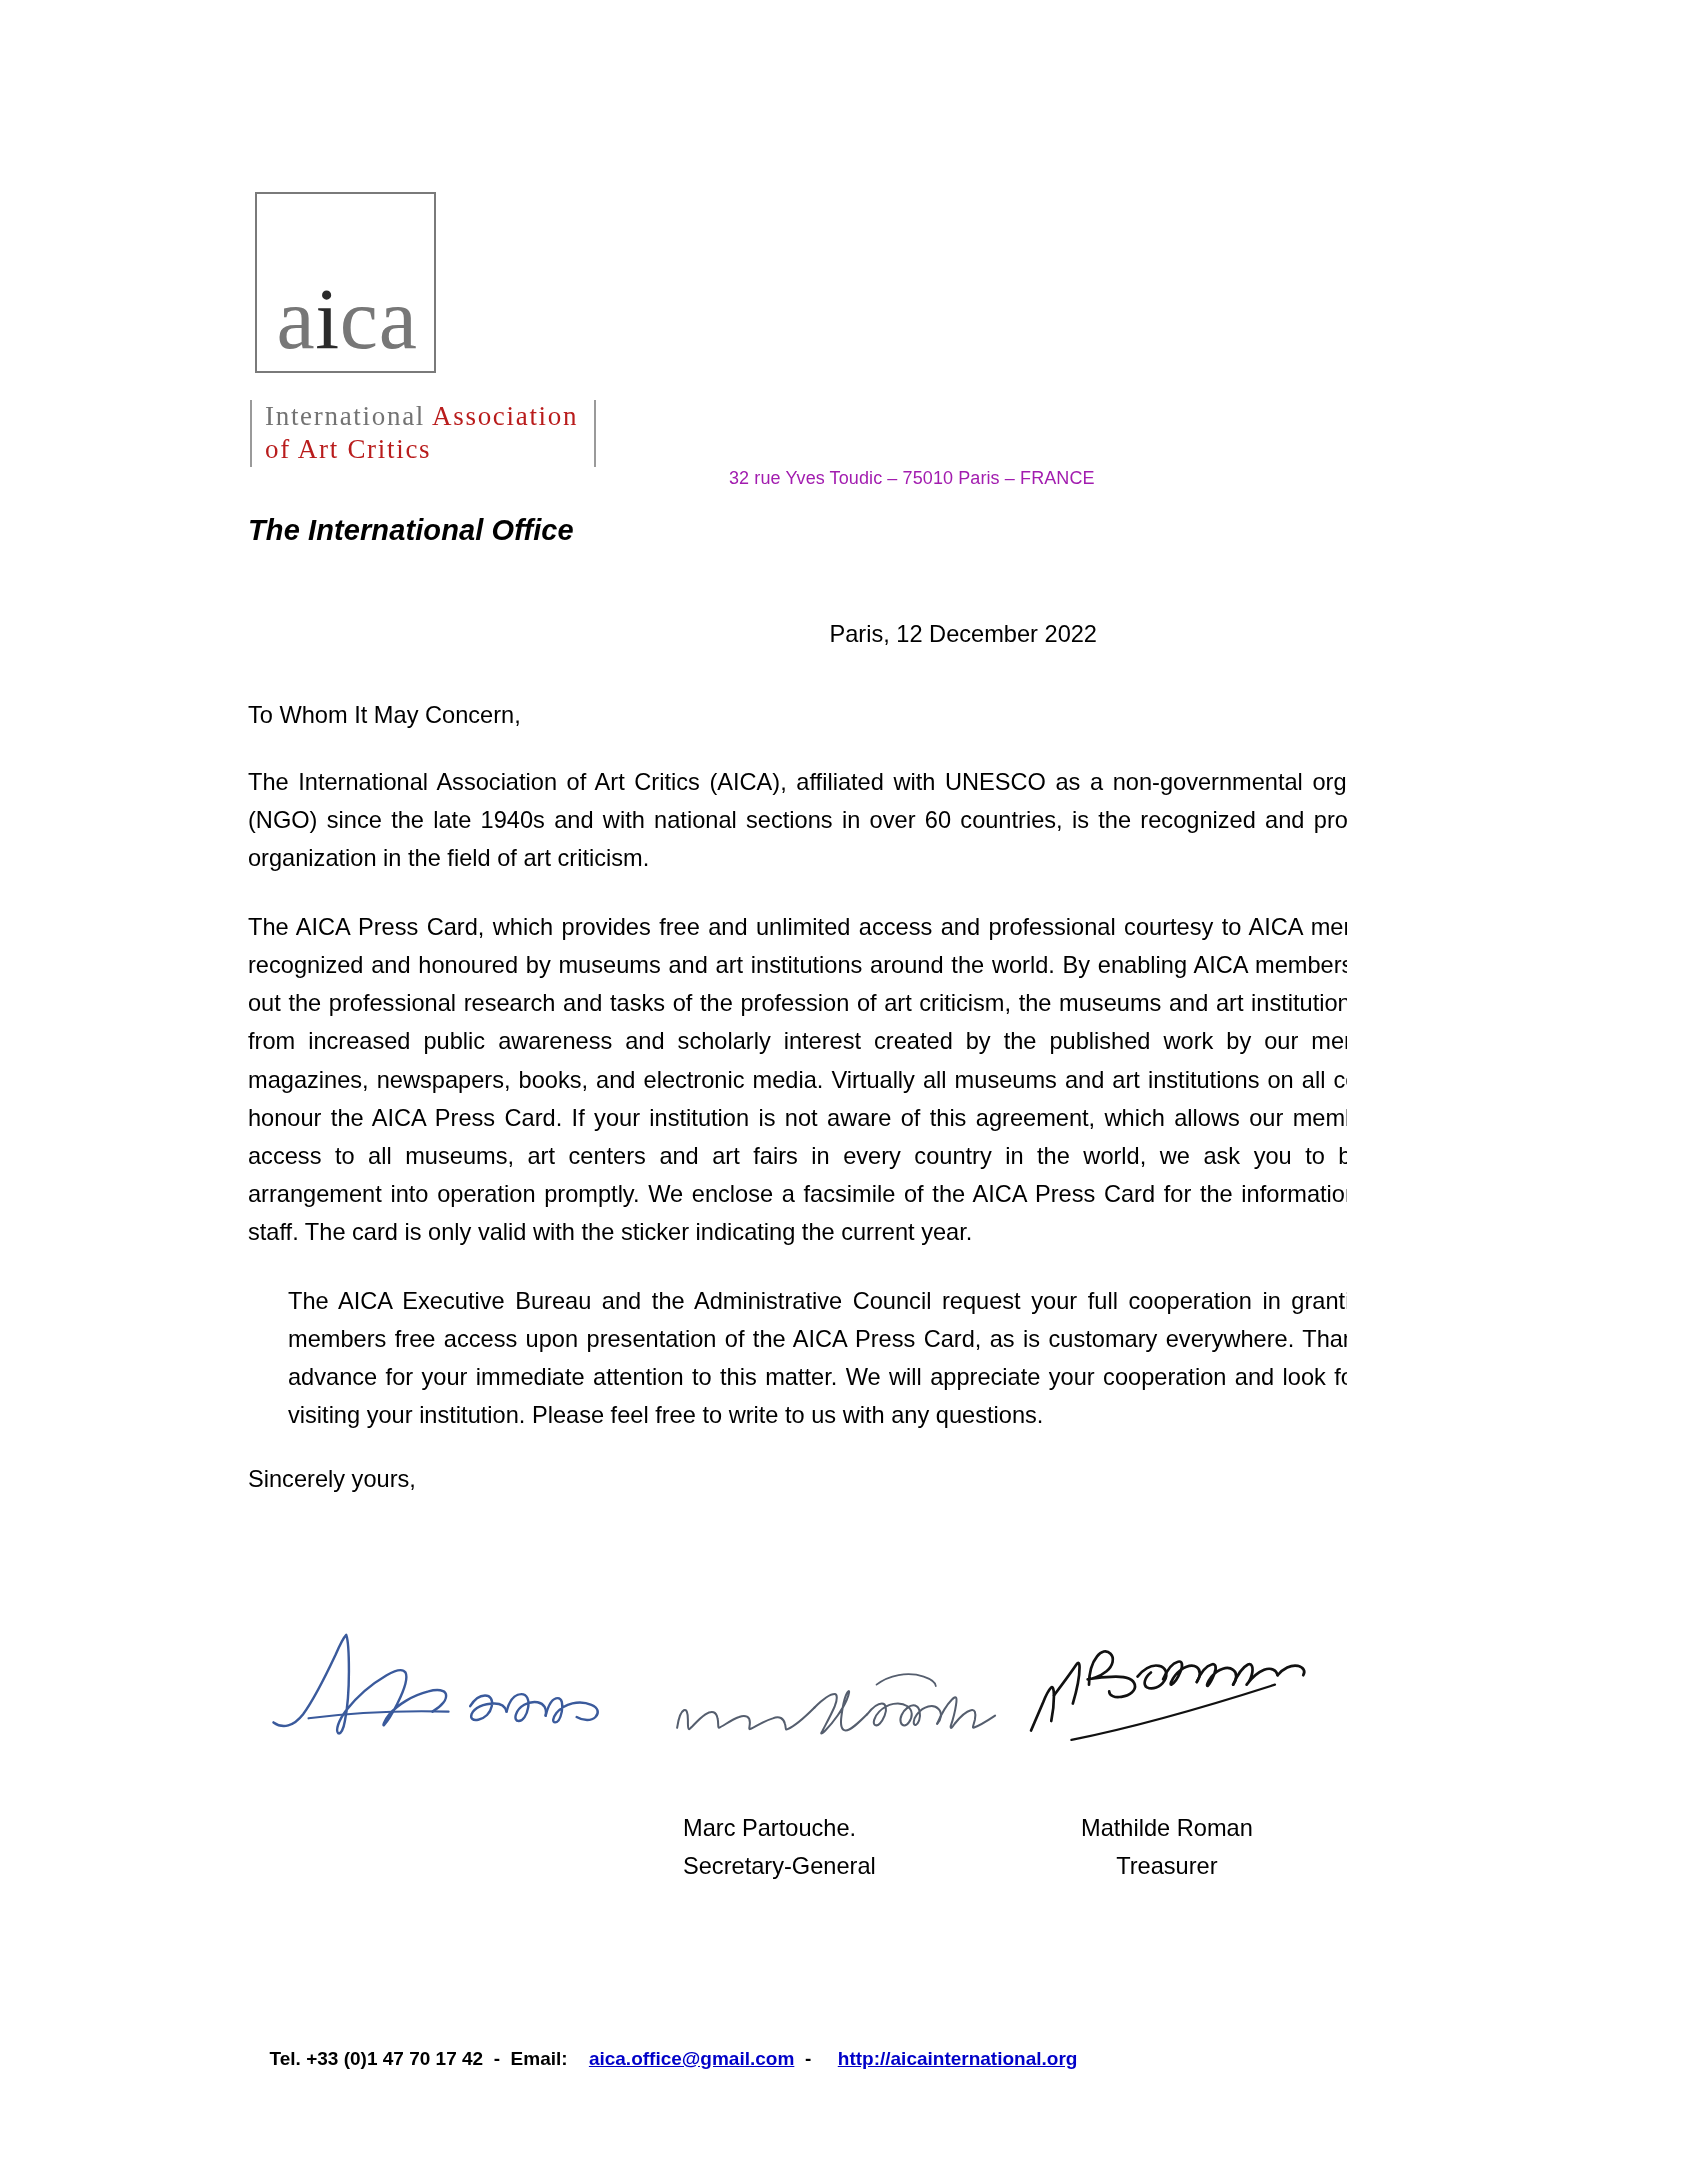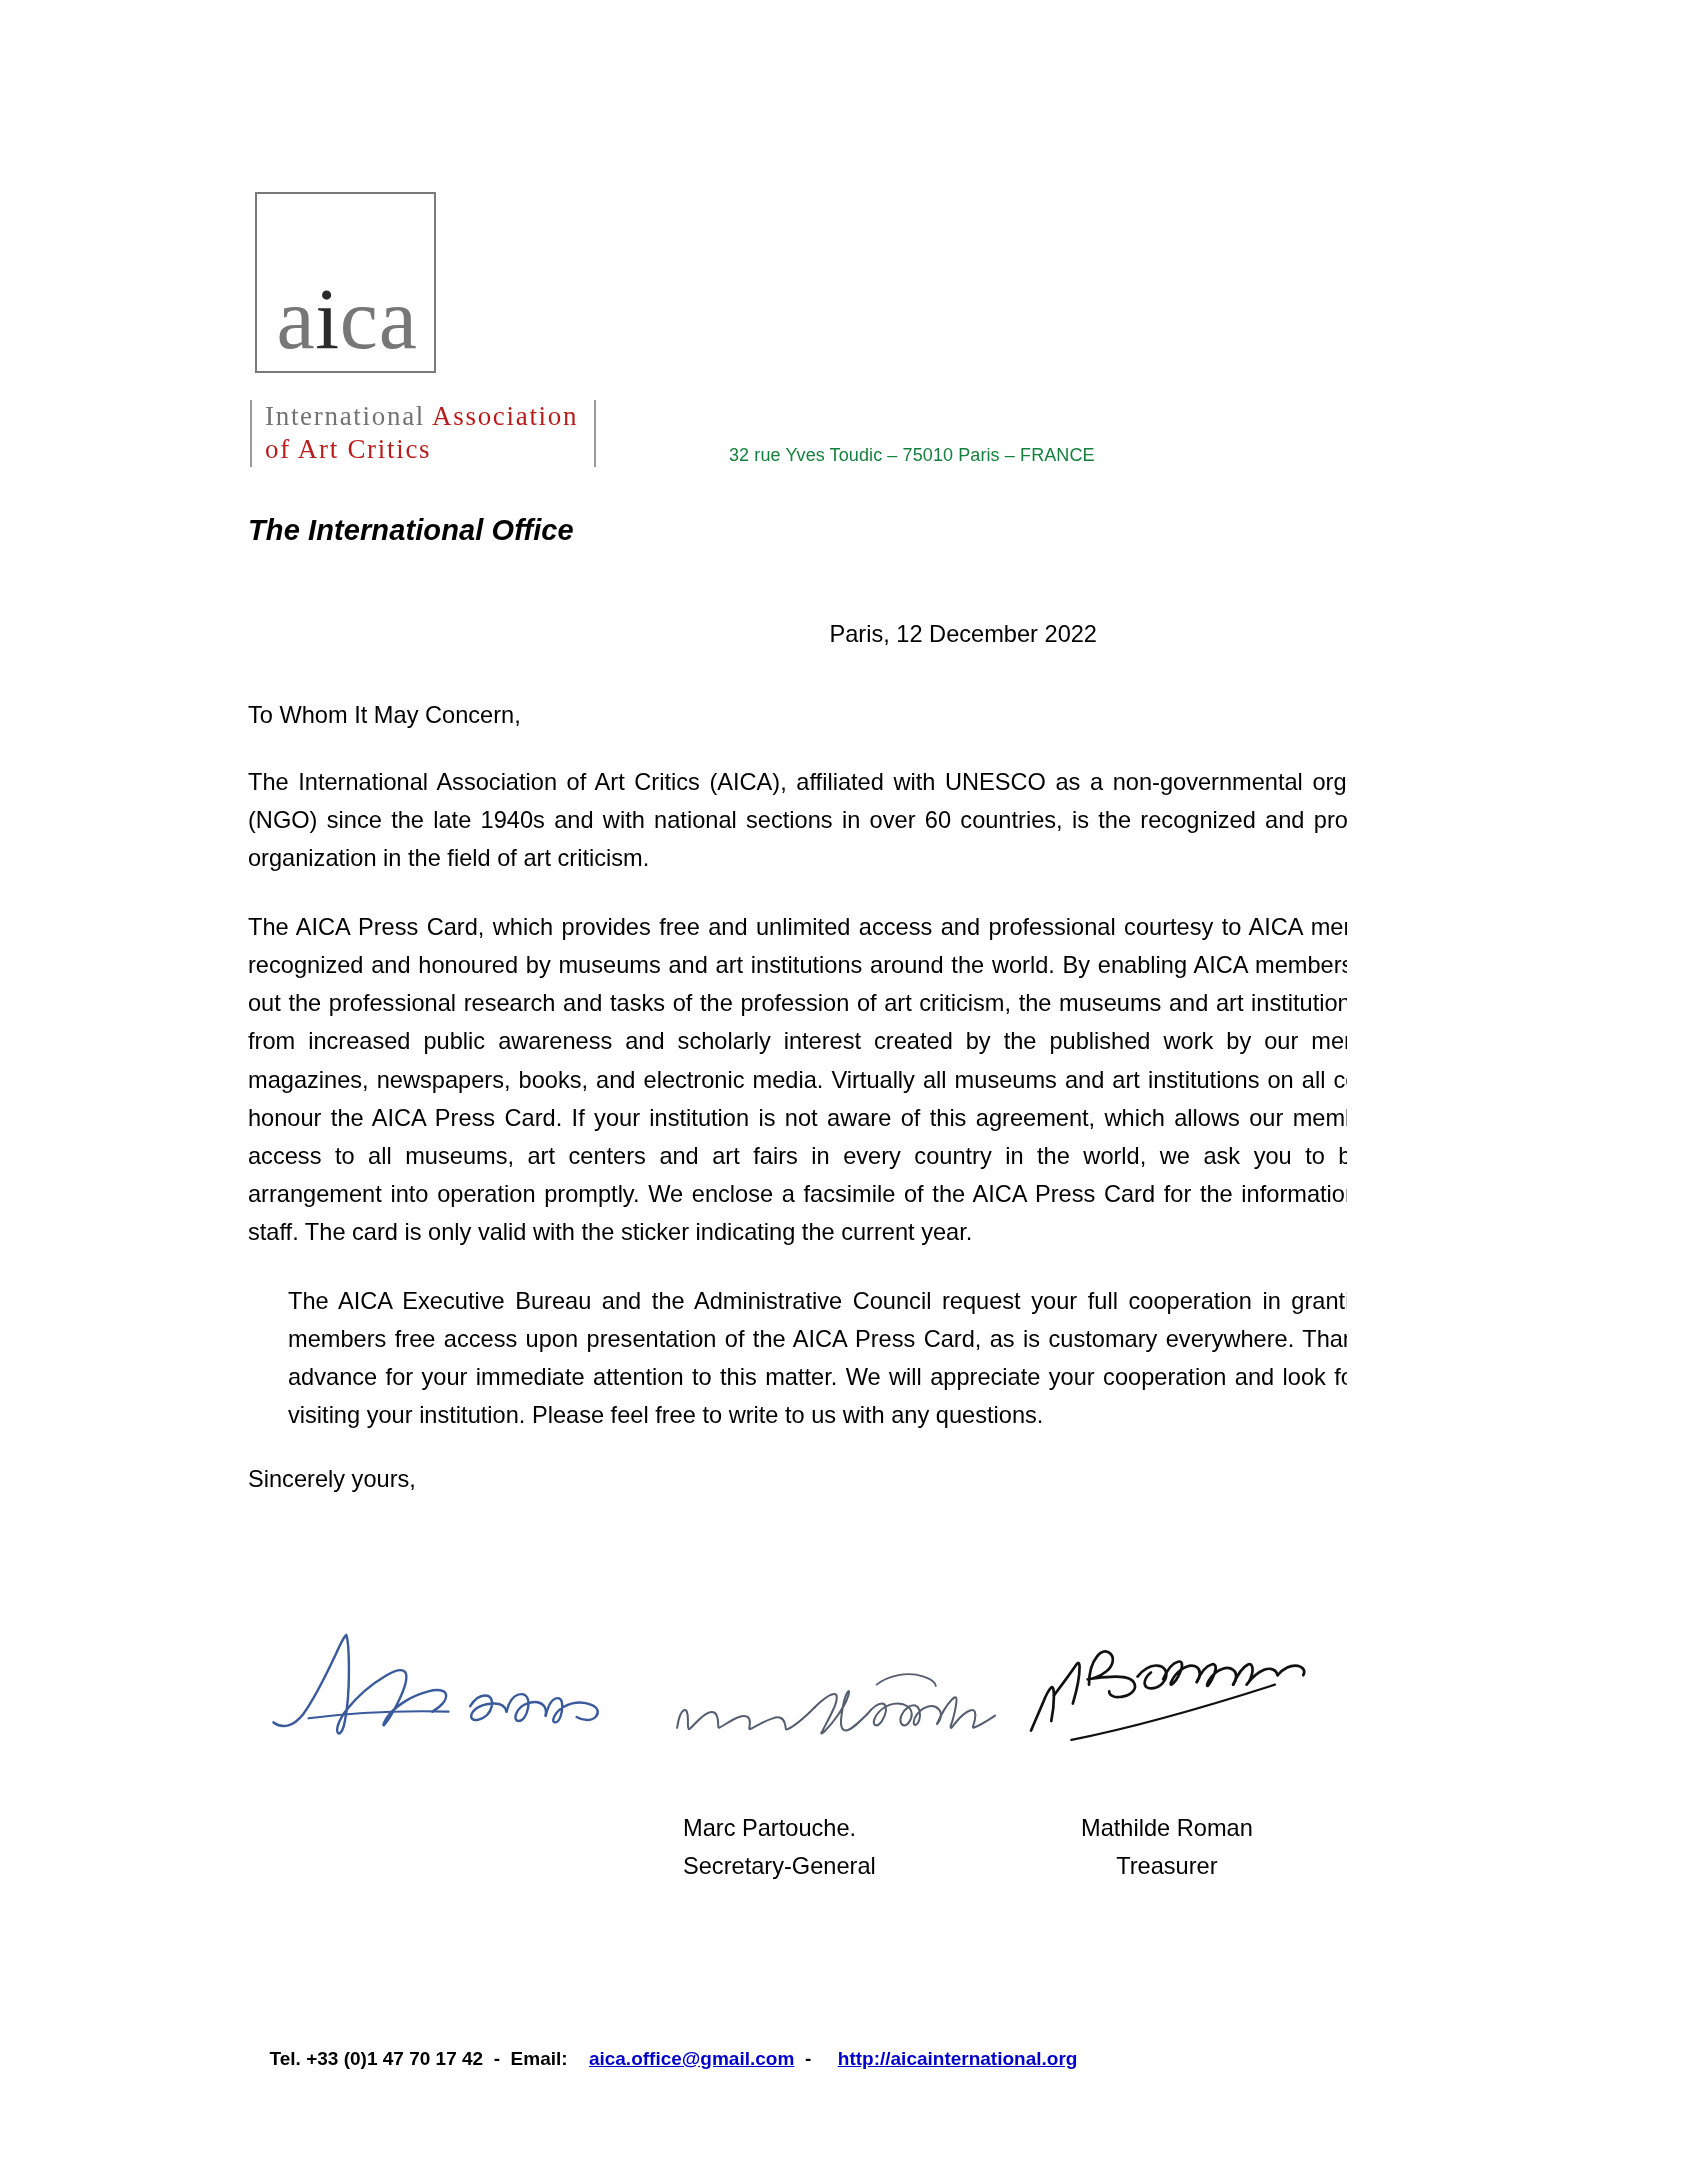--- a/index.html
+++ b/index.html
@@ -72,24 +72,24 @@
     letter-spacing: 1.7px;
     white-space: nowrap;
   }
   .logo-sub-line .s-dark  { color: #737373; }
   .logo-sub-line .s-light { color: #b91c1c; }
 
   
   .address {
     position: absolute;
     left: 729px;
-    top: 445px;
+    top: 468px;
     font-size: 18px;
     letter-spacing: 0.1px;
-    color: #15803d;
+    color: #a21caf;
     white-space: nowrap;
   }
 
   
   .office-title {
     position: absolute;
     left: 248px;
     top: 514px;
     font-size: 29px;
     font-weight: bold;

